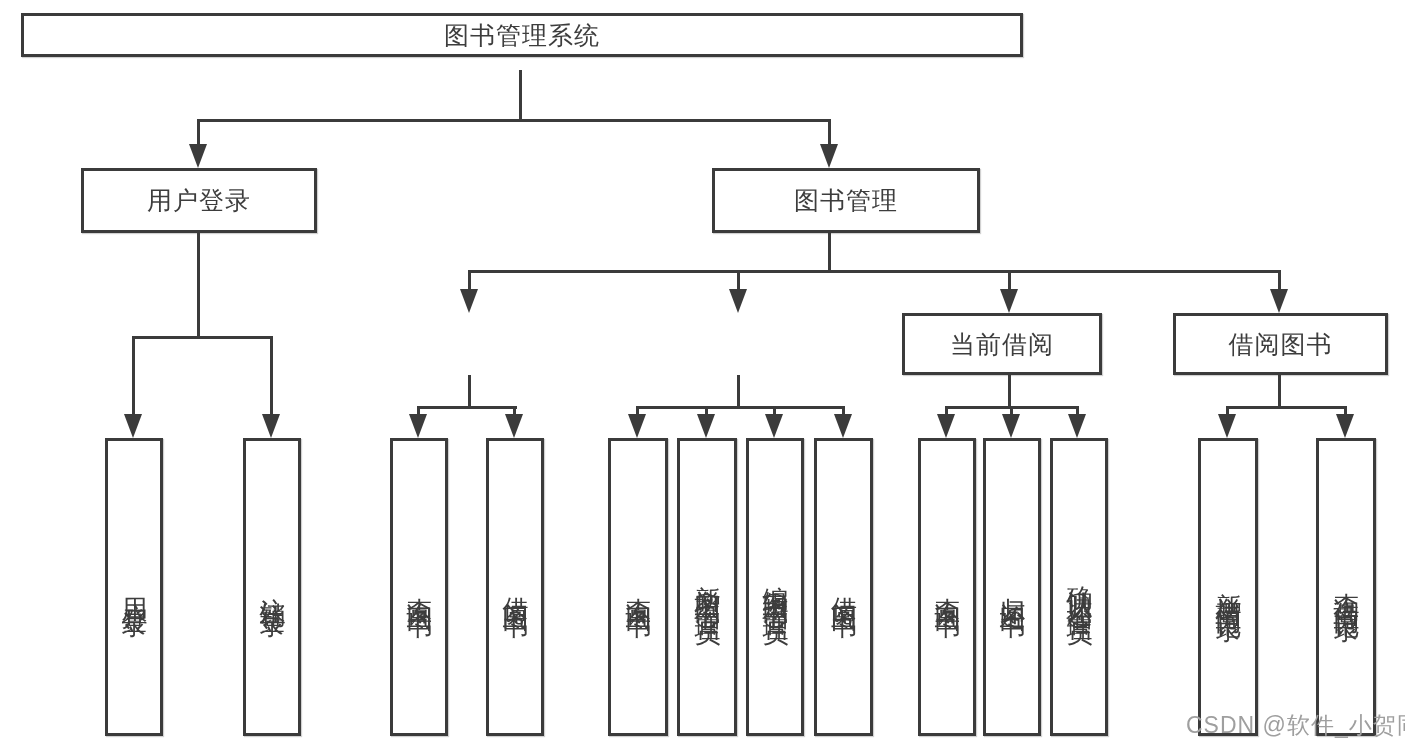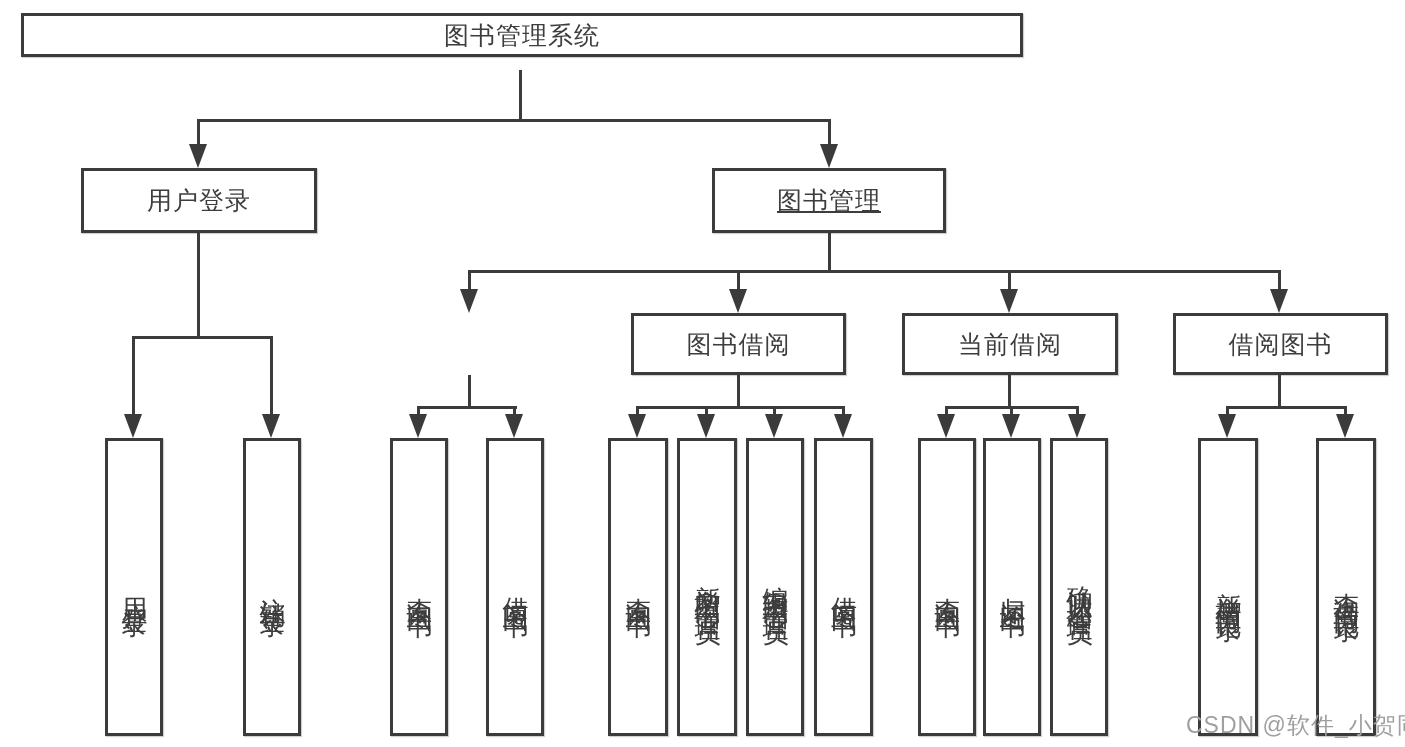--- a/index.html
+++ b/index.html
@@ -48,21 +48,21 @@
   <div class="vl" style="left:519px;top:70px;height:50px;"></div>
   <div class="hl" style="left:198px;top:119px;width:633px;"></div>
   <div class="vl" style="left:197px;top:119px;height:27px;"></div>
   <div class="ar" style="left:189px;top:144px;"></div>
   <div class="vl" style="left:828px;top:119px;height:27px;"></div>
   <div class="ar" style="left:820px;top:144px;"></div>
 
   <div class="box" style="left:81px;top:168px;width:236px;height:65px;">
     <span>用户登录</span>
   </div>
-  <div class="box" style="left:712px;top:168px;width:234px;height:65px;text-decoration:underline;">
+  <div class="box" style="left:712px;top:168px;width:268px;height:65px;">
     <span>图书管理</span>
   </div>
 
   <div class="vl" style="left:197px;top:233px;height:104px;"></div>
   <div class="hl" style="left:132px;top:336px;width:141px;"></div>
   <div class="vl" style="left:132px;top:336px;height:80px;"></div>
   <div class="ar" style="left:124px;top:414px;"></div>
   <div class="vl" style="left:270px;top:336px;height:80px;"></div>
   <div class="ar" style="left:262px;top:414px;"></div>
 
@@ -70,24 +70,21 @@
   <div class="hl" style="left:468px;top:270px;width:813px;"></div>
   <div class="vl" style="left:468px;top:270px;height:20px;"></div>
   <div class="ar" style="left:460px;top:289px;"></div>
   <div class="vl" style="left:737px;top:270px;height:20px;"></div>
   <div class="ar" style="left:729px;top:289px;"></div>
   <div class="vl" style="left:1008px;top:270px;height:20px;"></div>
   <div class="ar" style="left:1000px;top:289px;"></div>
   <div class="vl" style="left:1278px;top:270px;height:20px;"></div>
   <div class="ar" style="left:1270px;top:289px;"></div>
 
-  <div class="box" style="left:631px;top:313px;width:215px;height:62px;">
-    <span>图书借阅</span>
-  </div>
-  <div class="box" style="left:902px;top:313px;width:216px;height:62px;">
+  <div class="box" style="left:902px;top:313px;width:200px;height:62px;">
     <span>当前借阅</span>
   </div>
   <div class="box" style="left:1173px;top:313px;width:215px;height:62px;">
     <span>借阅图书</span>
   </div>
 
   <div class="vl" style="left:468px;top:375px;height:33px;"></div>
   <div class="hl" style="left:417px;top:406px;width:100px;"></div>
   <div class="vl" style="left:417px;top:406px;height:10px;"></div>
   <div class="ar" style="left:409px;top:414px;"></div>

